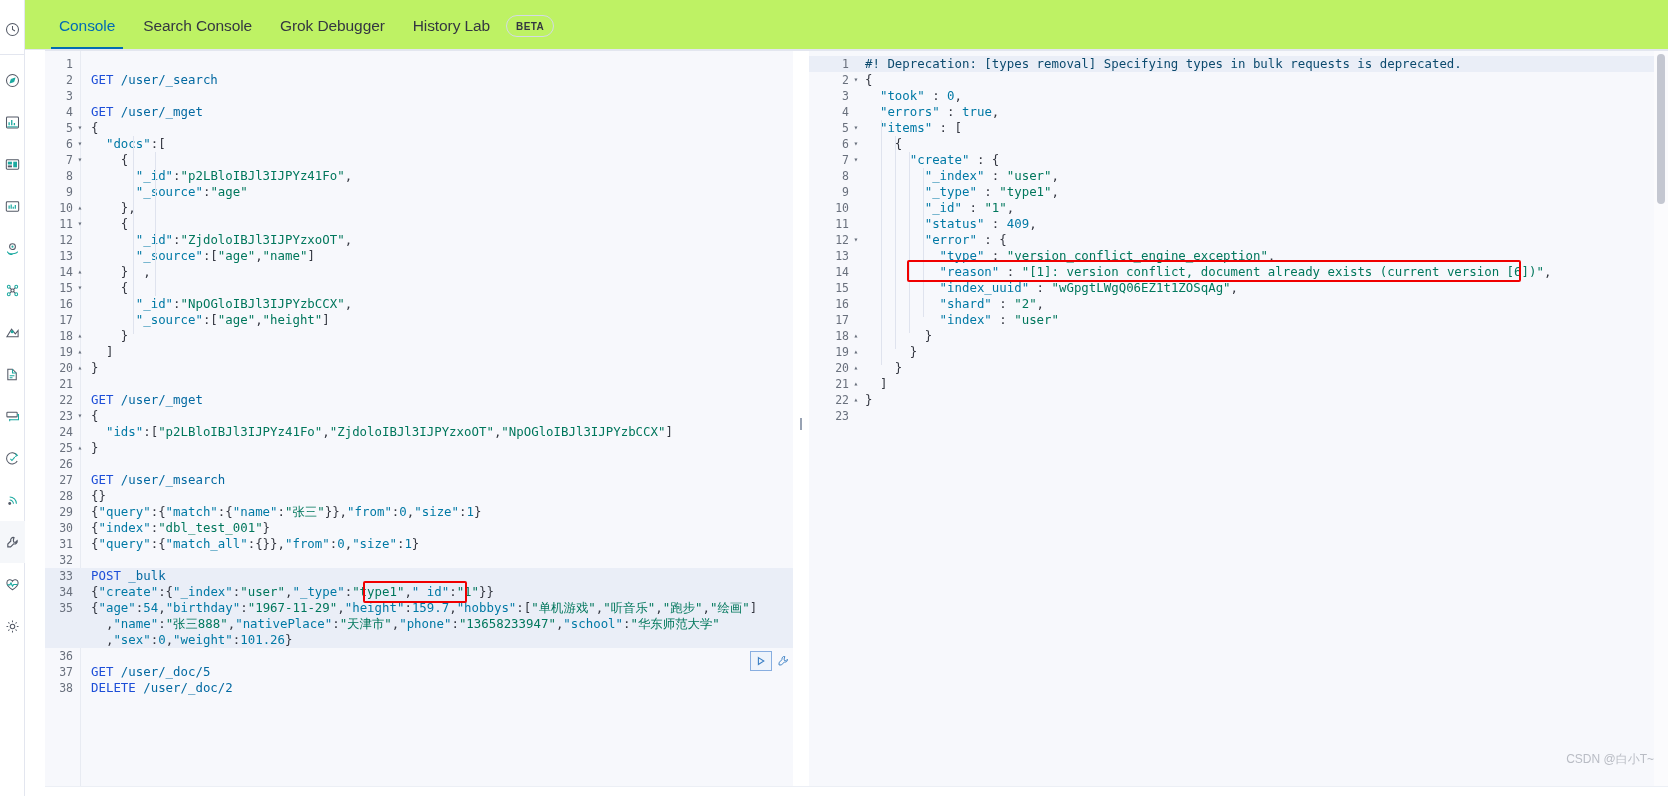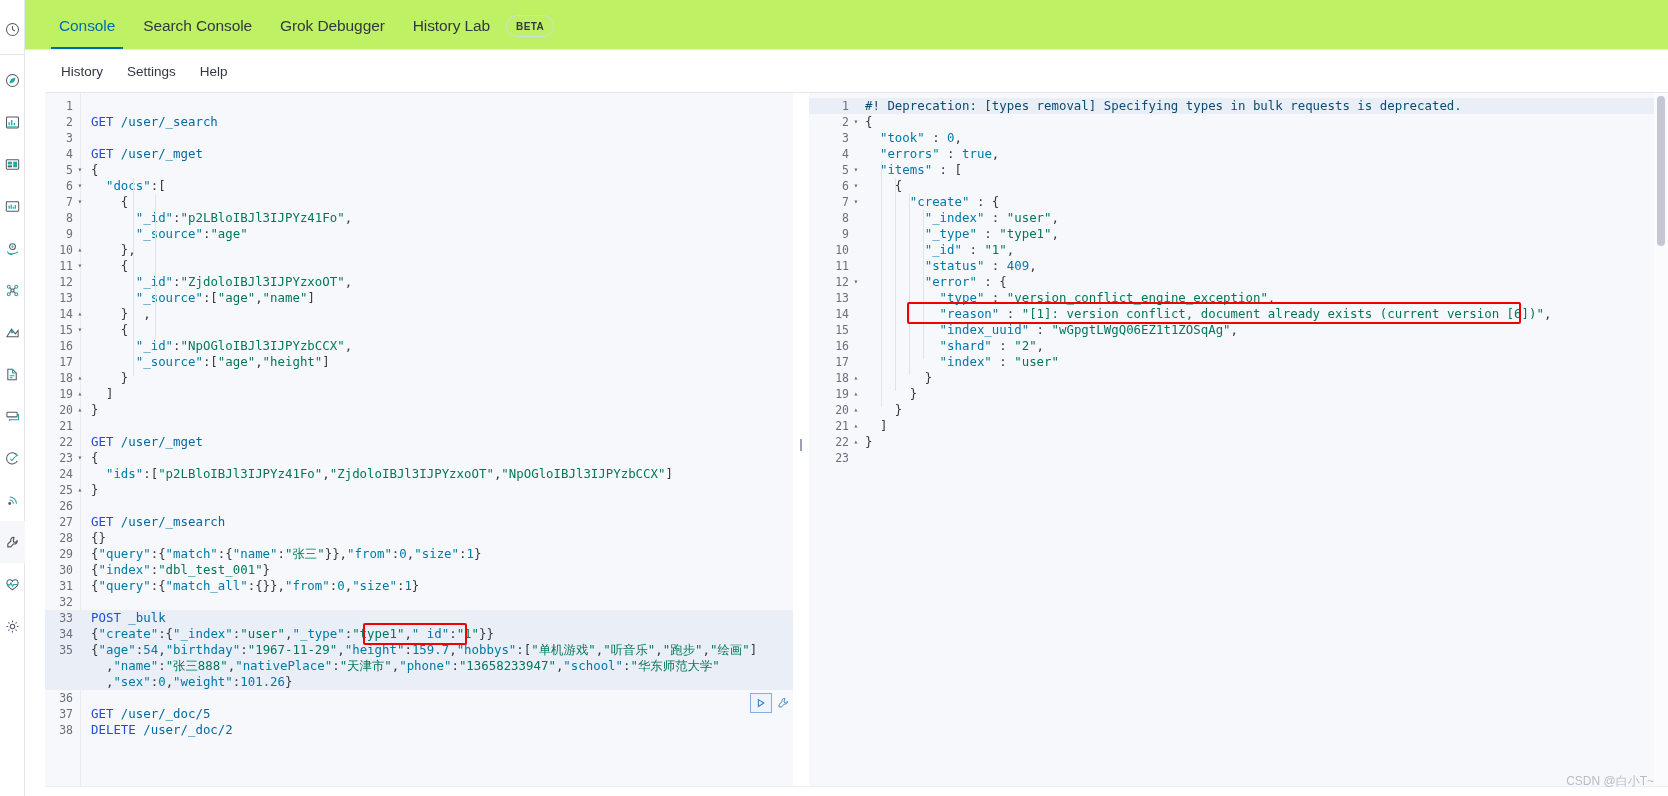--- a/index.html
+++ b/index.html
@@ -243,21 +243,21 @@
     position: absolute;
     left: 20px; right: 0; bottom: 0;
     height: 10px;
     background: #ffffff;
     border-top: 1px solid #eceff5;
   }
 
   
   #watermark {
     position: absolute;
-    right: 14px; bottom: 6px;
+    right: 14px; bottom: 28px;
     font-size: 12px;
     color: #b9bcc4;
     z-index: 60;
     user-select: none;
   }
 </style>
 </head>
 <body>
 
 <div id="app">
@@ -378,25 +378,20 @@
       </div>
       <div class="tab">
         <span>Grok Debugger</span>
       </div>
       <div class="tab">
         <span>History Lab</span>
       </div>
       <div class="beta-pill">BETA</div>
     </div>
 
-    <div id="subnav">
-      <div class="subnav-item">History</div>
-      <div class="subnav-item">Settings</div>
-      <div class="subnav-item">Help</div>
-    </div>
 
     <div id="editors">
 
       <div class="pane" id="left-pane">
         <div class="gutter-bg"></div>
         <div class="code" id="req-code"><div class="ln"><span class="num">1</span><span class="fold"></span><span class="txt"></span></div><div class="ln"><span class="num">2</span><span class="fold"></span><span class="txt"><span class="k-method">GET </span><span class="k-url">/user/_search</span></span></div><div class="ln"><span class="num">3</span><span class="fold"></span><span class="txt"></span></div><div class="ln"><span class="num">4</span><span class="fold"></span><span class="txt"><span class="k-method">GET </span><span class="k-url">/user/_mget</span></span></div><div class="ln"><span class="num">5</span><span class="fold">▾</span><span class="txt"><span class="k-punc">{</span></span></div><div class="ln"><span class="num">6</span><span class="fold">▾</span><span class="txt"><span class="k-punc">  </span><span class="k-key">"docs"</span><span class="k-punc">:[</span></span></div><div class="ln"><span class="num">7</span><span class="fold">▾</span><span class="txt"><span class="k-punc">    {</span></span></div><div class="ln"><span class="num">8</span><span class="fold"></span><span class="txt"><span class="k-punc">      </span><span class="k-key">"_id"</span><span class="k-punc">:</span><span class="k-str">"p2LBloIBJl3IJPYz41Fo"</span><span class="k-punc">,</span></span></div><div class="ln"><span class="num">9</span><span class="fold"></span><span class="txt"><span class="k-punc">      </span><span class="k-key">"_source"</span><span class="k-punc">:</span><span class="k-str">"age"</span></span></div><div class="ln"><span class="num">10</span><span class="fold">▴</span><span class="txt"><span class="k-punc">    },</span></span></div><div class="ln"><span class="num">11</span><span class="fold">▾</span><span class="txt"><span class="k-punc">    {</span></span></div><div class="ln"><span class="num">12</span><span class="fold"></span><span class="txt"><span class="k-punc">      </span><span class="k-key">"_id"</span><span class="k-punc">:</span><span class="k-str">"ZjdoloIBJl3IJPYzxoOT"</span><span class="k-punc">,</span></span></div><div class="ln"><span class="num">13</span><span class="fold"></span><span class="txt"><span class="k-punc">      </span><span class="k-key">"_source"</span><span class="k-punc">:[</span><span class="k-str">"age"</span><span class="k-punc">,</span><span class="k-str">"name"</span><span class="k-punc">]</span></span></div><div class="ln"><span class="num">14</span><span class="fold">▴</span><span class="txt"><span class="k-punc">    }  ,</span></span></div><div class="ln"><span class="num">15</span><span class="fold">▾</span><span class="txt"><span class="k-punc">    {</span></span></div><div class="ln"><span class="num">16</span><span class="fold"></span><span class="txt"><span class="k-punc">      </span><span class="k-key">"_id"</span><span class="k-punc">:</span><span class="k-str">"NpOGloIBJl3IJPYzbCCX"</span><span class="k-punc">,</span></span></div><div class="ln"><span class="num">17</span><span class="fold"></span><span class="txt"><span class="k-punc">      </span><span class="k-key">"_source"</span><span class="k-punc">:[</span><span class="k-str">"age"</span><span class="k-punc">,</span><span class="k-str">"height"</span><span class="k-punc">]</span></span></div><div class="ln"><span class="num">18</span><span class="fold">▴</span><span class="txt"><span class="k-punc">    }</span></span></div><div class="ln"><span class="num">19</span><span class="fold">▴</span><span class="txt"><span class="k-punc">  ]</span></span></div><div class="ln"><span class="num">20</span><span class="fold">▴</span><span class="txt"><span class="k-punc">}</span></span></div><div class="ln"><span class="num">21</span><span class="fold"></span><span class="txt"></span></div><div class="ln"><span class="num">22</span><span class="fold"></span><span class="txt"><span class="k-method">GET </span><span class="k-url">/user/_mget</span></span></div><div class="ln"><span class="num">23</span><span class="fold">▾</span><span class="txt"><span class="k-punc">{</span></span></div><div class="ln"><span class="num">24</span><span class="fold"></span><span class="txt"><span class="k-punc">  </span><span class="k-key">"ids"</span><span class="k-punc">:[</span><span class="k-str">"p2LBloIBJl3IJPYz41Fo"</span><span class="k-punc">,</span><span class="k-str">"ZjdoloIBJl3IJPYzxoOT"</span><span class="k-punc">,</span><span class="k-str">"NpOGloIBJl3IJPYzbCCX"</span><span class="k-punc">]</span></span></div><div class="ln"><span class="num">25</span><span class="fold">▴</span><span class="txt"><span class="k-punc">}</span></span></div><div class="ln"><span class="num">26</span><span class="fold"></span><span class="txt"></span></div><div class="ln"><span class="num">27</span><span class="fold"></span><span class="txt"><span class="k-method">GET </span><span class="k-url">/user/_msearch</span></span></div><div class="ln"><span class="num">28</span><span class="fold"></span><span class="txt"><span class="k-punc">{}</span></span></div><div class="ln"><span class="num">29</span><span class="fold"></span><span class="txt"><span class="k-punc">{</span><span class="k-key">"query"</span><span class="k-punc">:{</span><span class="k-key">"match"</span><span class="k-punc">:{</span><span class="k-key">"name"</span><span class="k-punc">:</span><span class="k-str">"张三"</span><span class="k-punc">}},</span><span class="k-key">"from"</span><span class="k-punc">:</span><span class="k-num">0</span><span class="k-punc">,</span><span class="k-key">"size"</span><span class="k-punc">:</span><span class="k-num">1</span><span class="k-punc">}</span></span></div><div class="ln"><span class="num">30</span><span class="fold"></span><span class="txt"><span class="k-punc">{</span><span class="k-key">"index"</span><span class="k-punc">:</span><span class="k-str">"dbl_test_001"</span><span class="k-punc">}</span></span></div><div class="ln"><span class="num">31</span><span class="fold"></span><span class="txt"><span class="k-punc">{</span><span class="k-key">"query"</span><span class="k-punc">:{</span><span class="k-key">"match_all"</span><span class="k-punc">:{}},</span><span class="k-key">"from"</span><span class="k-punc">:</span><span class="k-num">0</span><span class="k-punc">,</span><span class="k-key">"size"</span><span class="k-punc">:</span><span class="k-num">1</span><span class="k-punc">}</span></span></div><div class="ln"><span class="num">32</span><span class="fold"></span><span class="txt"></span></div><div class="ln hl"><span class="num">33</span><span class="fold"></span><span class="txt"><span class="k-method">POST </span><span class="k-url">_bulk</span></span></div><div class="ln hl"><span class="num">34</span><span class="fold"></span><span class="txt"><span class="k-punc">{</span><span class="k-key">"create"</span><span class="k-punc">:{</span><span class="k-key">"_index"</span><span class="k-punc">:</span><span class="k-str">"user"</span><span class="k-punc">,</span><span class="k-key">"_type"</span><span class="k-punc">:</span><span class="k-str">"type1"</span><span class="k-punc">,</span><span class="k-key">" id"</span><span class="k-punc">:</span><span class="k-str">"1"</span><span class="k-punc">}}</span></span></div><div class="ln hl"><span class="num">35</span><span class="fold"></span><span class="txt"><span class="k-punc">{</span><span class="k-key">"age"</span><span class="k-punc">:</span><span class="k-num">54</span><span class="k-punc">,</span><span class="k-key">"birthday"</span><span class="k-punc">:</span><span class="k-str">"1967-11-29"</span><span class="k-punc">,</span><span class="k-key">"height"</span><span class="k-punc">:</span><span class="k-num">159.7</span><span class="k-punc">,</span><span class="k-key">"hobbys"</span><span class="k-punc">:[</span><span class="k-str">"单机游戏"</span><span class="k-punc">,</span><span class="k-str">"听音乐"</span><span class="k-punc">,</span><span class="k-str">"跑步"</span><span class="k-punc">,</span><span class="k-str">"绘画"</span><span class="k-punc">]</span></span></div><div class="ln hl"><span class="num"></span><span class="fold"></span><span class="txt"><span class="k-punc">  ,</span><span class="k-key">"name"</span><span class="k-punc">:</span><span class="k-str">"张三888"</span><span class="k-punc">,</span><span class="k-key">"nativePlace"</span><span class="k-punc">:</span><span class="k-str">"天津市"</span><span class="k-punc">,</span><span class="k-key">"phone"</span><span class="k-punc">:</span><span class="k-str">"13658233947"</span><span class="k-punc">,</span><span class="k-key">"school"</span><span class="k-punc">:</span><span class="k-str">"华东师范大学"</span></span></div><div class="ln hl"><span class="num"></span><span class="fold"></span><span class="txt"><span class="k-punc">  ,</span><span class="k-key">"sex"</span><span class="k-punc">:</span><span class="k-num">0</span><span class="k-punc">,</span><span class="k-key">"weight"</span><span class="k-punc">:</span><span class="k-num">101.26</span><span class="k-punc">}</span></span></div><div class="ln"><span class="num">36</span><span class="fold"></span><span class="txt"></span></div><div class="ln"><span class="num">37</span><span class="fold"></span><span class="txt"><span class="k-method">GET </span><span class="k-url">/user/_doc/5</span></span></div><div class="ln"><span class="num">38</span><span class="fold"></span><span class="txt"><span class="k-method">DELETE </span><span class="k-url">/user/_doc/2</span></span></div></div>
 
         <div id="actions" style="left:705px; top:600px;">
           <div class="play-btn">
             <svg width="10" height="10" viewBox="0 0 10 10" fill="none" stroke="#3a7fc4" stroke-width="1.1">

